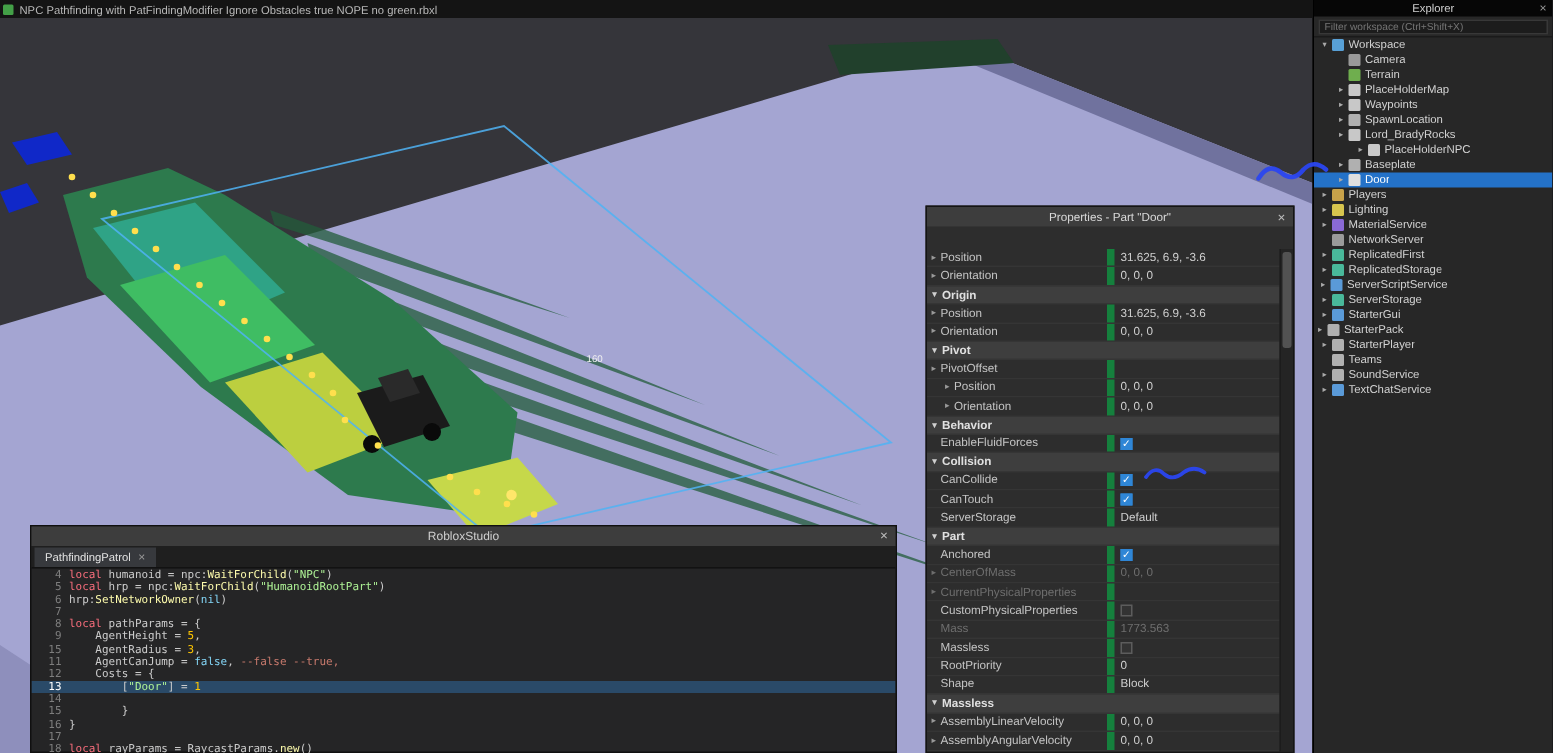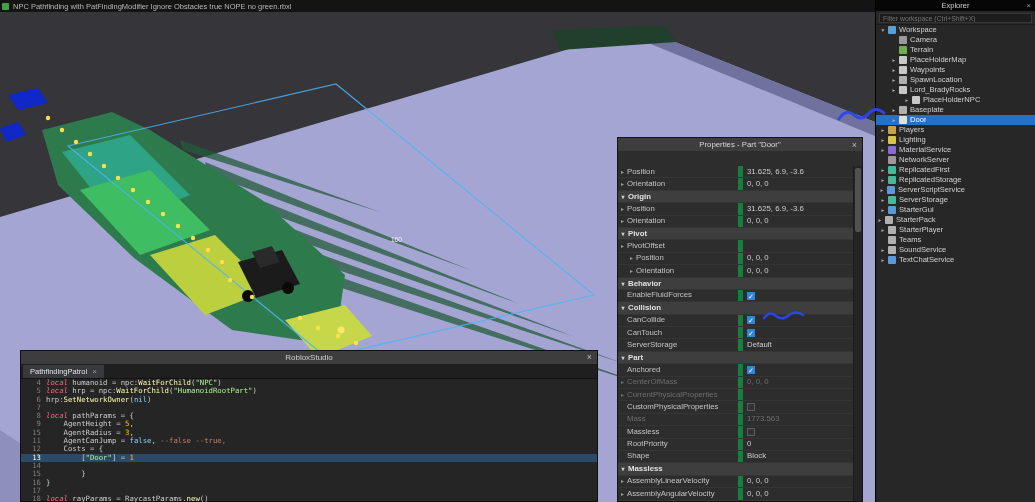--- a/index.html
+++ b/index.html
@@ -26,21 +26,21 @@
   .sw-tab{height:13px;background:#37393d;color:#e2e2e2;font-size:7.5px;display:flex;align-items:center;
           gap:5px;padding:0 7px;margin-left:2px;}
   .tab-close{color:#9a9a9a;font-size:8px;}
   .sw-code{position:relative;height:124px;overflow:hidden;
            font-family:"DejaVu Sans Mono",monospace;font-size:7.3px;}
   .code-line{display:flex;height:8.3px;line-height:8.3px;}
   .code-line.current{background:#2a4a68;}
   .ln{width:20px;text-align:right;padding-right:5px;color:#7e7e7e;flex:none;}
   .code-line.current .ln{color:#ffffff;}
   .cd{white-space:pre;}
-  .tk-kw{color:#f86d7c;font-style:italic;}.tk-fn{color:#fdfbac;}.tk-str{color:#adf195;}
+  .tk-kw{color:#f86d7c;}.tk-fn{color:#fdfbac;}.tk-str{color:#adf195;}
   .tk-num{color:#ffc600;}.tk-bool{color:#84d6f7;}.tk-com{color:#c97a6d;}.tk-pl{color:#cccccc;}
 
   
   .props{position:absolute;left:617px;top:137px;width:246px;height:365px;background:#2d2d2d;
          border:1px solid #151515;z-index:2;box-sizing:border-box;}
   .pr-header{height:13px;background:#3d3d3d;color:#d8d8d8;font-size:7.8px;display:flex;
              align-items:center;justify-content:center;position:relative;}
   .pr-close{position:absolute;right:5px;color:#bbb;font-size:9px;}
   .pr-filter{height:15px;padding:14px 3px;box-sizing:border-box;border-bottom:1px solid #86efac;}
   .pr-filter input{width:100%;height:11px;background:#1f1f1f;border:1px solid #3c3c3c;color:#9a9a9a;

